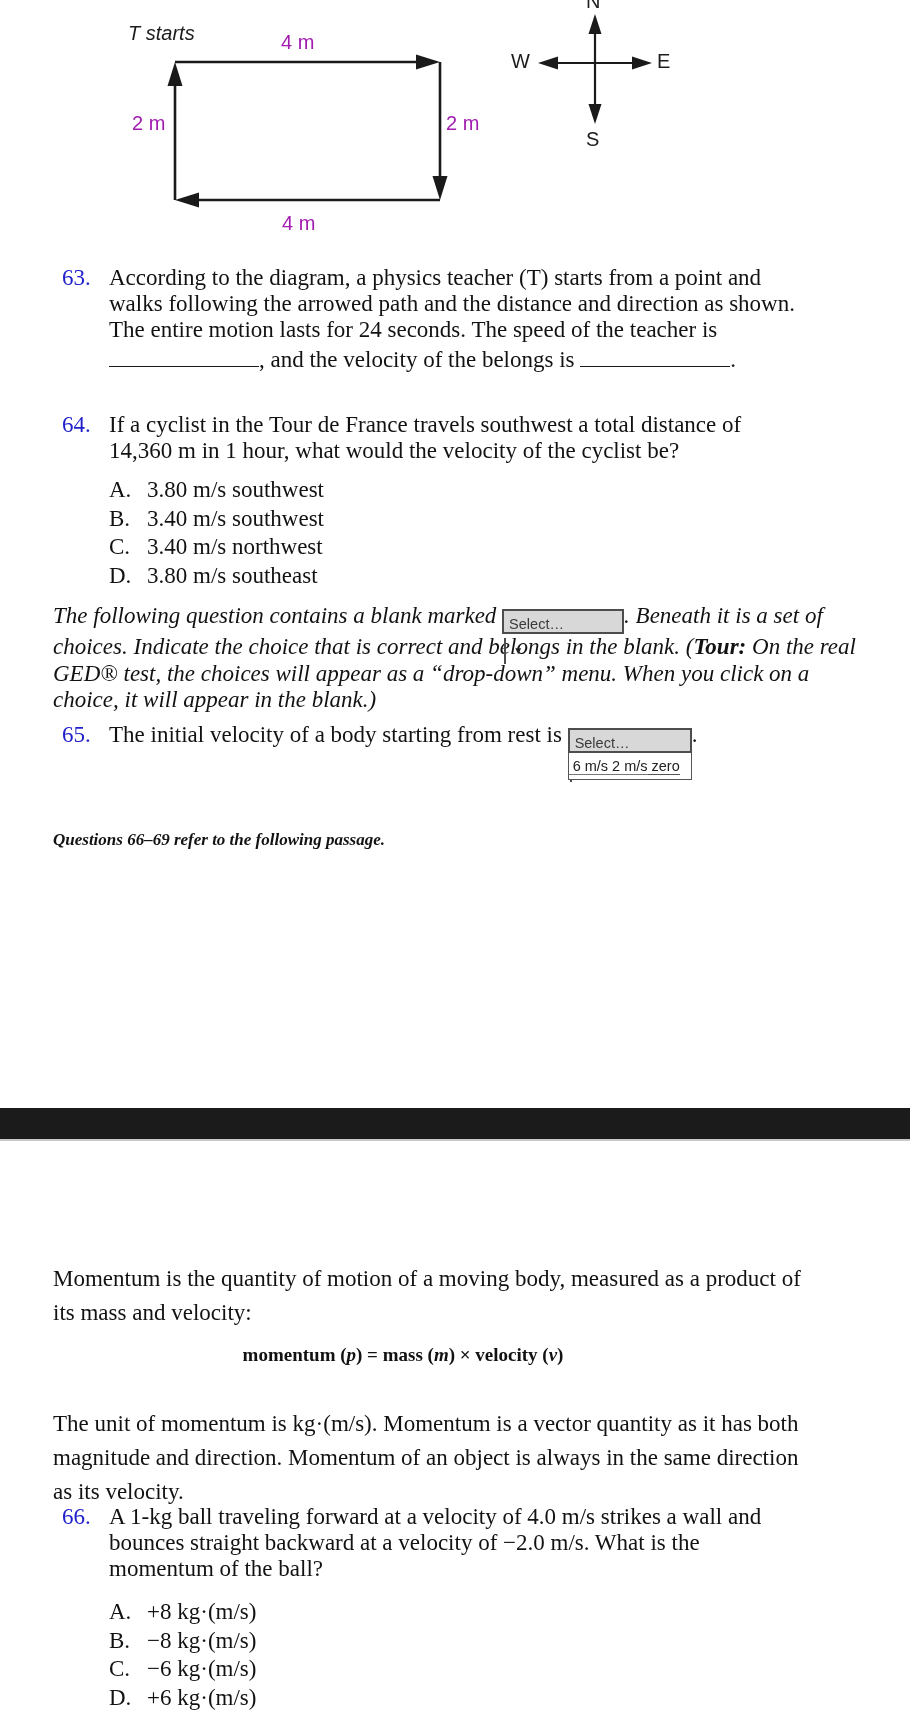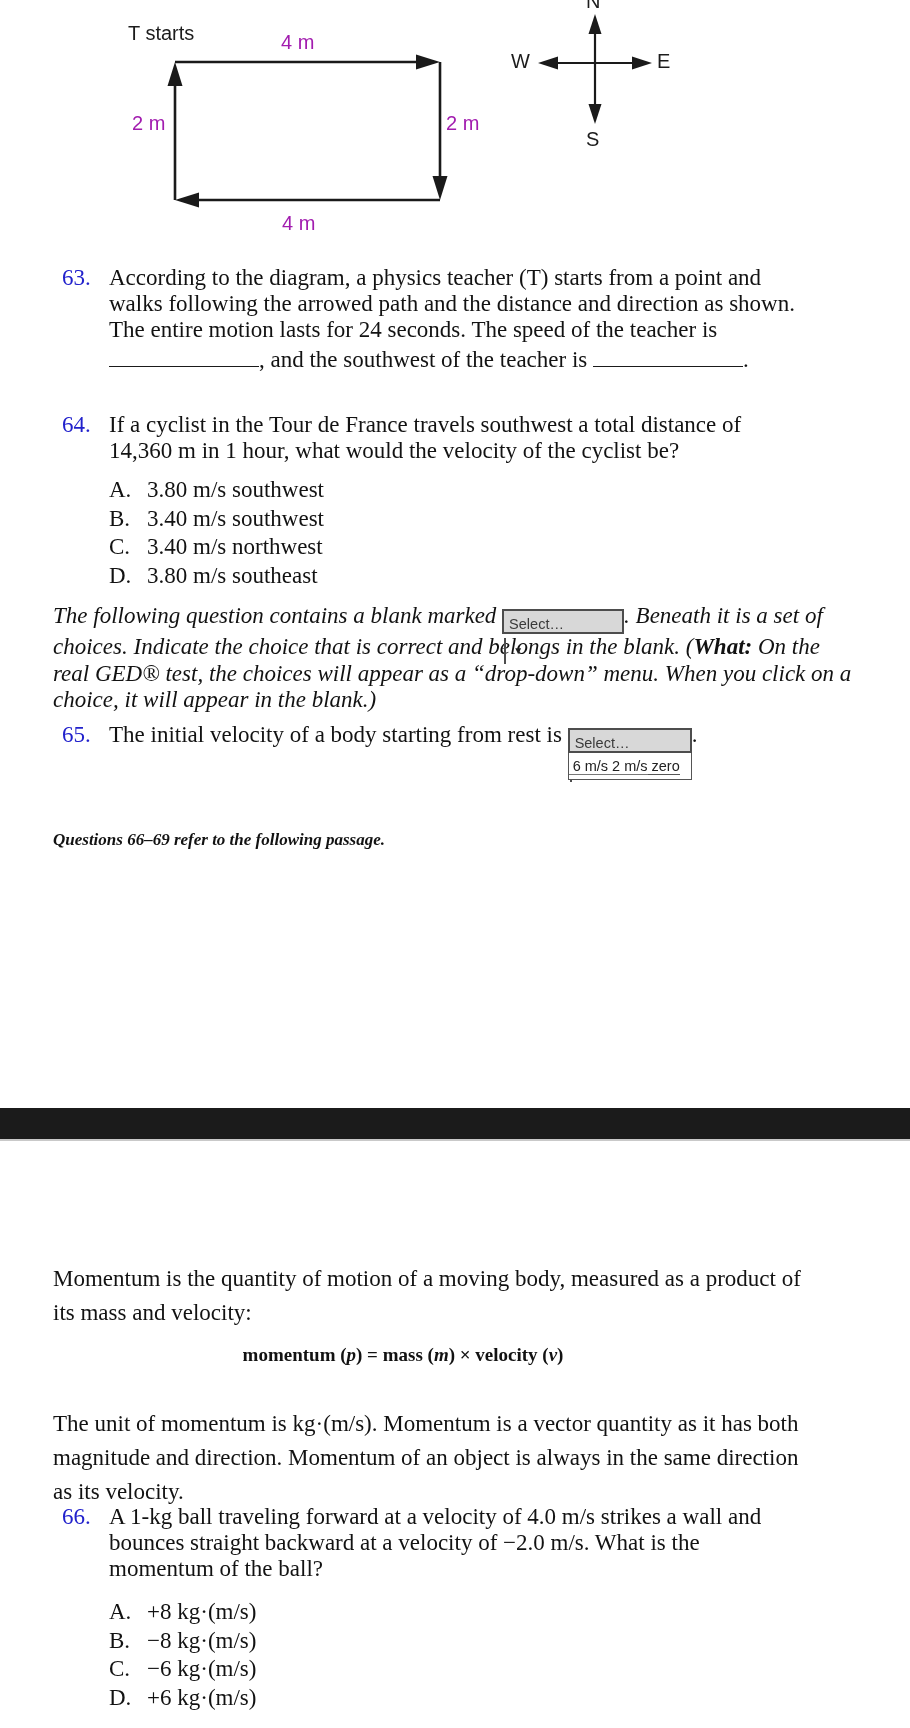--- a/index.html
+++ b/index.html
@@ -64,35 +64,35 @@
 
     <g stroke="#1a1a1a" stroke-width="2.2" fill="#1a1a1a">
       <line x1="595" y1="26" x2="595" y2="112"></line>
       <polygon points="595,14 588.5,34 601.5,34" stroke="none"></polygon>
       <polygon points="595,124 588.5,104 601.5,104" stroke="none"></polygon>
       <line x1="548" y1="63" x2="642" y2="63"></line>
       <polygon points="538,63 558,56.5 558,69.5" stroke="none"></polygon>
       <polygon points="652,63 632,56.5 632,69.5" stroke="none"></polygon>
     </g>
   </svg>
-  <div class="dlabel dark" style="left:128px;top:22px;">T starts</div>
+  <div class="dlabel dark" style="left:128px;top:22px;font-style:italic;">T starts</div>
   <div class="dlabel" style="left:281px;top:31px;">4 m</div>
   <div class="dlabel" style="left:132px;top:112px;">2 m</div>
   <div class="dlabel" style="left:446px;top:112px;">2 m</div>
   <div class="dlabel" style="left:282px;top:212px;">4 m</div>
   <div class="dlabel dark" style="left:586px;top:-10px;">N</div>
   <div class="dlabel dark" style="left:511px;top:50px;">W</div>
   <div class="dlabel dark" style="left:657px;top:50px;">E</div>
   <div class="dlabel dark" style="left:586px;top:128px;">S</div>
 </div>
 
 <div class="qblock" style="top:265px;">
   <span class="qnum">63.</span>
   <div class="qbody">
-    <span>According to the diagram, a physics teacher (T) starts from a point and walks following the arrowed path and the distance and direction as shown. The entire motion lasts for 24 seconds. The speed of the teacher is </span><span class="blank"></span><span>, and the southwest of the teacher is </span>
+    <span>According to the diagram, a physics teacher (T) starts from a point and walks following the arrowed path and the distance and direction as shown. The entire motion lasts for 24 seconds. The speed of the teacher is </span><span class="blank"></span><span>, and the velocity of the belongs is </span>
     <span class="blank"></span><span>.</span>
   </div>
 </div>
 
 <div class="qblock" style="top:412px;">
   <span class="qnum">64.</span>
   <div class="qbody">
     <span>If a cyclist in the Tour de France travels southwest a total distance of 14,360 m in 1 hour, what would the velocity of the cyclist be?</span>
     <div class="choices">
       <div><span class="choice-letter">A.</span><span>3.80 m/s southwest</span></div>
@@ -100,21 +100,21 @@
       <div><span class="choice-letter">C.</span><span>3.40 m/s northwest</span></div>
       <div><span class="choice-letter">D.</span><span>3.80 m/s southeast</span></div>
     </div>
   </div>
 </div>
 
 <div class="instr" style="top:603px;">
   <span>The following question contains a blank marked </span><span class="selectw">
       <span class="sel-text">Select…</span>
       <span class="sel-btn">▼</span>
-    </span><span>. Beneath it is a set of choices. Indicate the choice that is correct and belongs in the blank. (</span><b>What:</b><span> On the real GED® test, the choices will appear as a “drop-down” menu. When you click on a choice, it will appear in the blank.)</span>
+    </span><span>. Beneath it is a set of choices. Indicate the choice that is correct and belongs in the blank. (</span><b>Tour:</b><span> On the real GED® test, the choices will appear as a “drop-down” menu. When you click on a choice, it will appear in the blank.)</span>
 </div>
 
 <div class="qblock" style="top:722px;">
   <span class="qnum">65.</span>
   <div class="qbody">
     <span>The initial velocity of a body starting from rest is </span><span class="selectw" style="width:124px;">
         <span class="sel-text">Select…</span>
         <span class="sel-btn">▼</span>
         <span class="sel-list" style="width:122px;"><span class="sel-opt">6 m/s</span><span class="sel-opt">2 m/s</span><span class="sel-opt">zero</span></span>
       </span><span>.</span>

